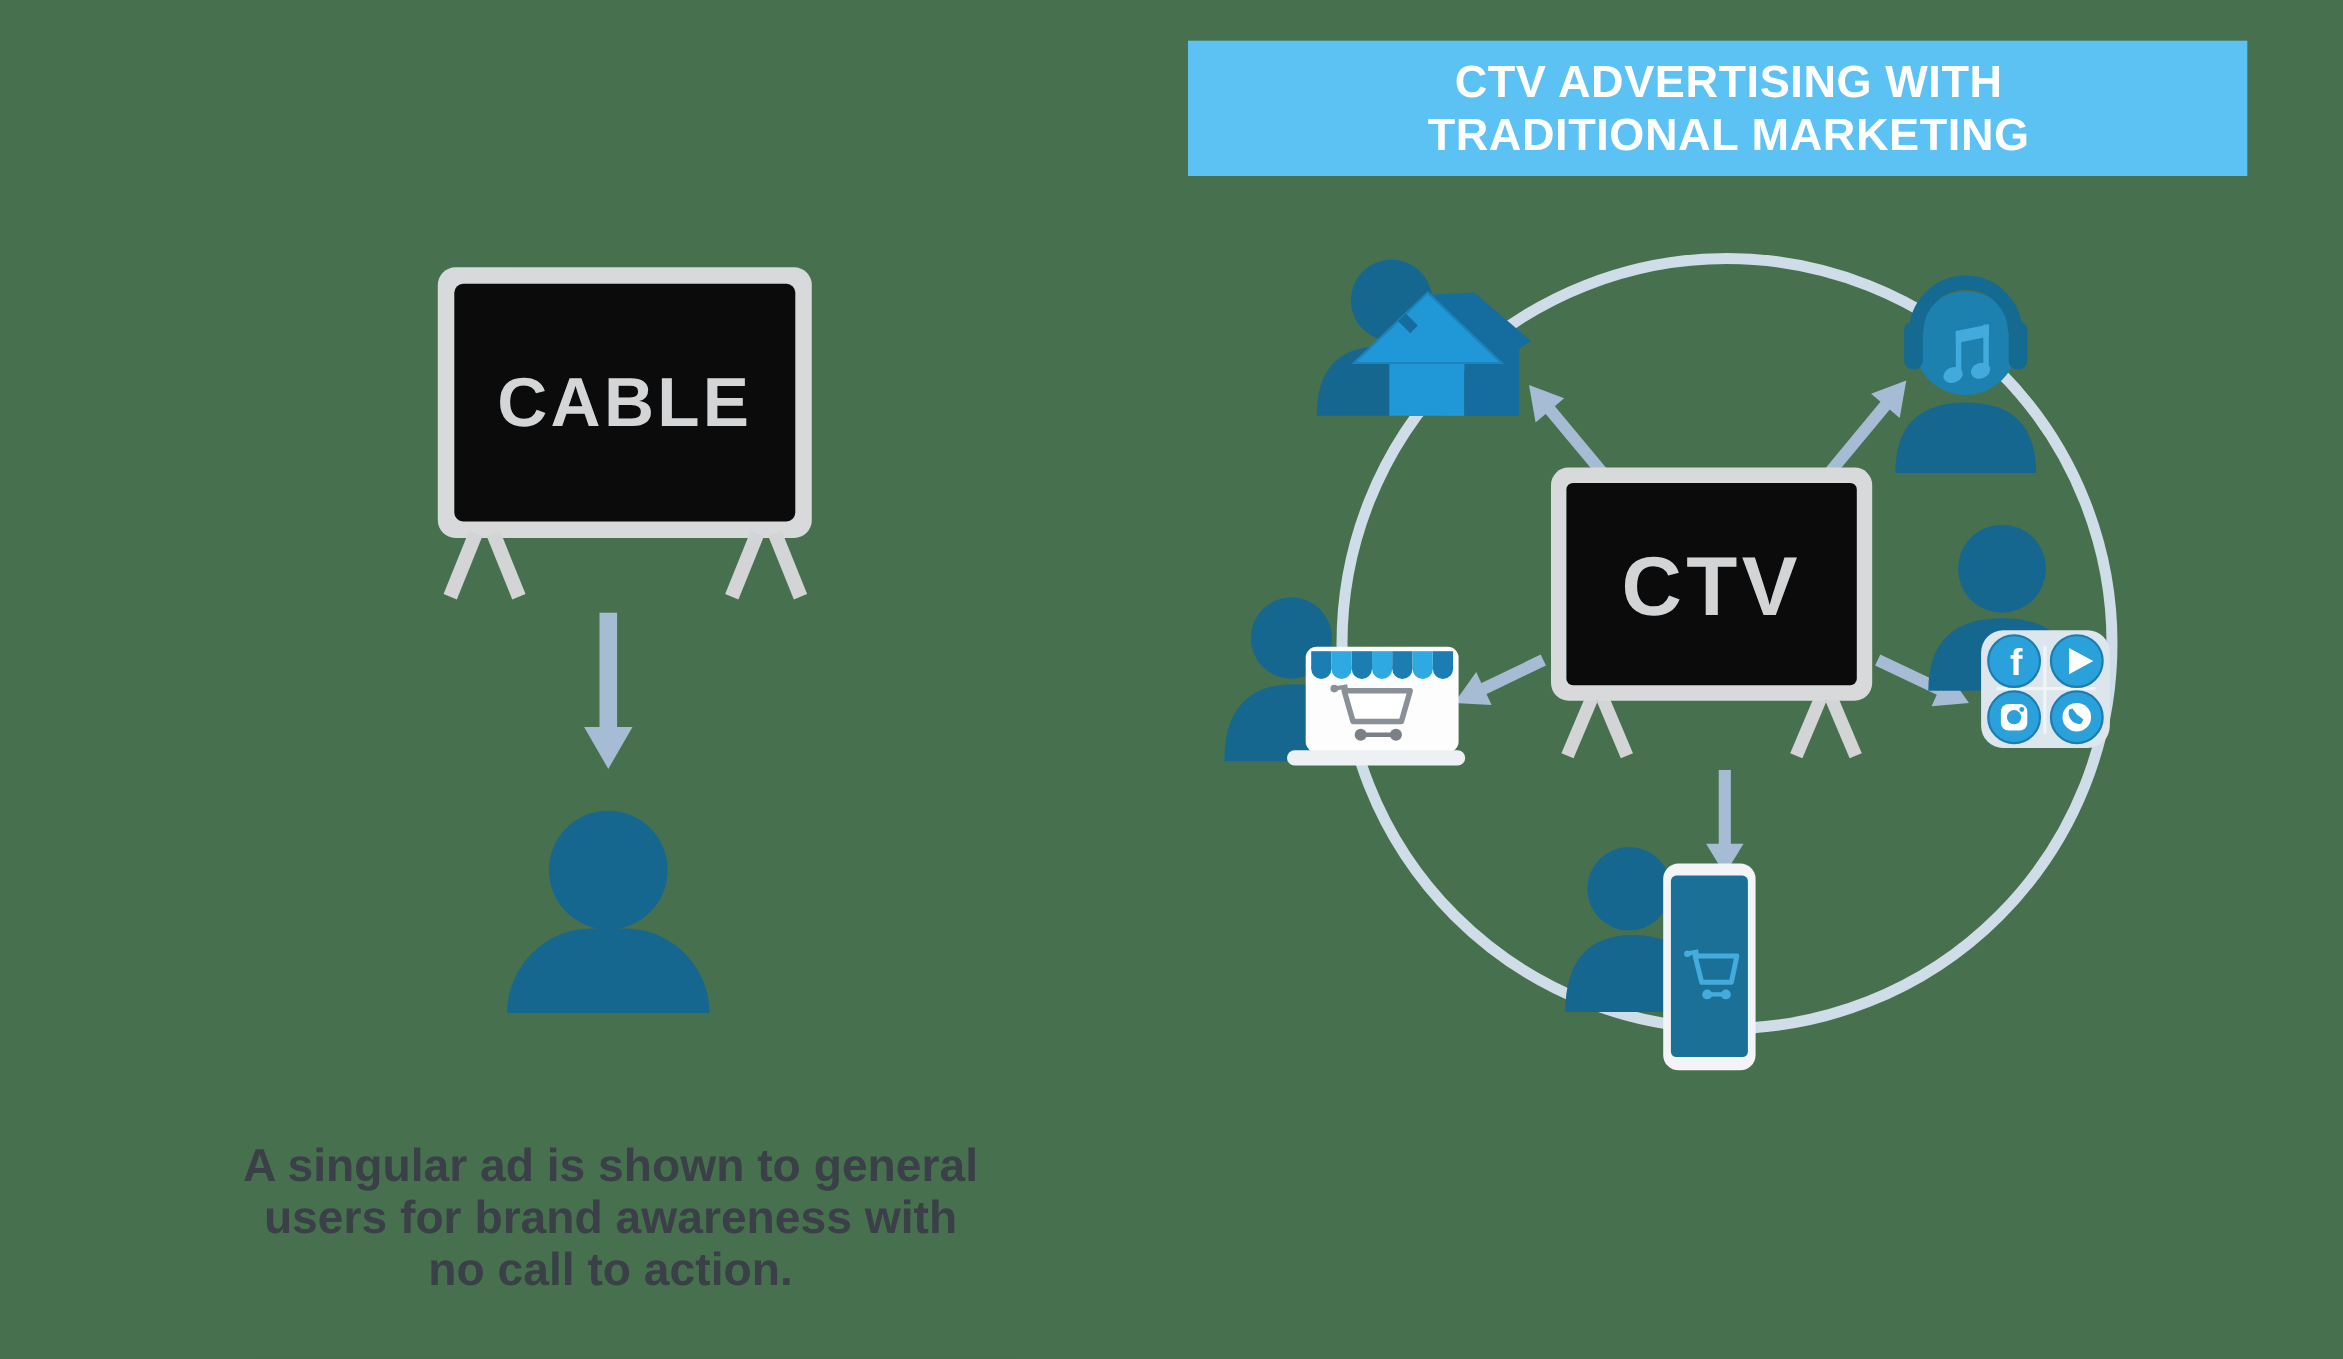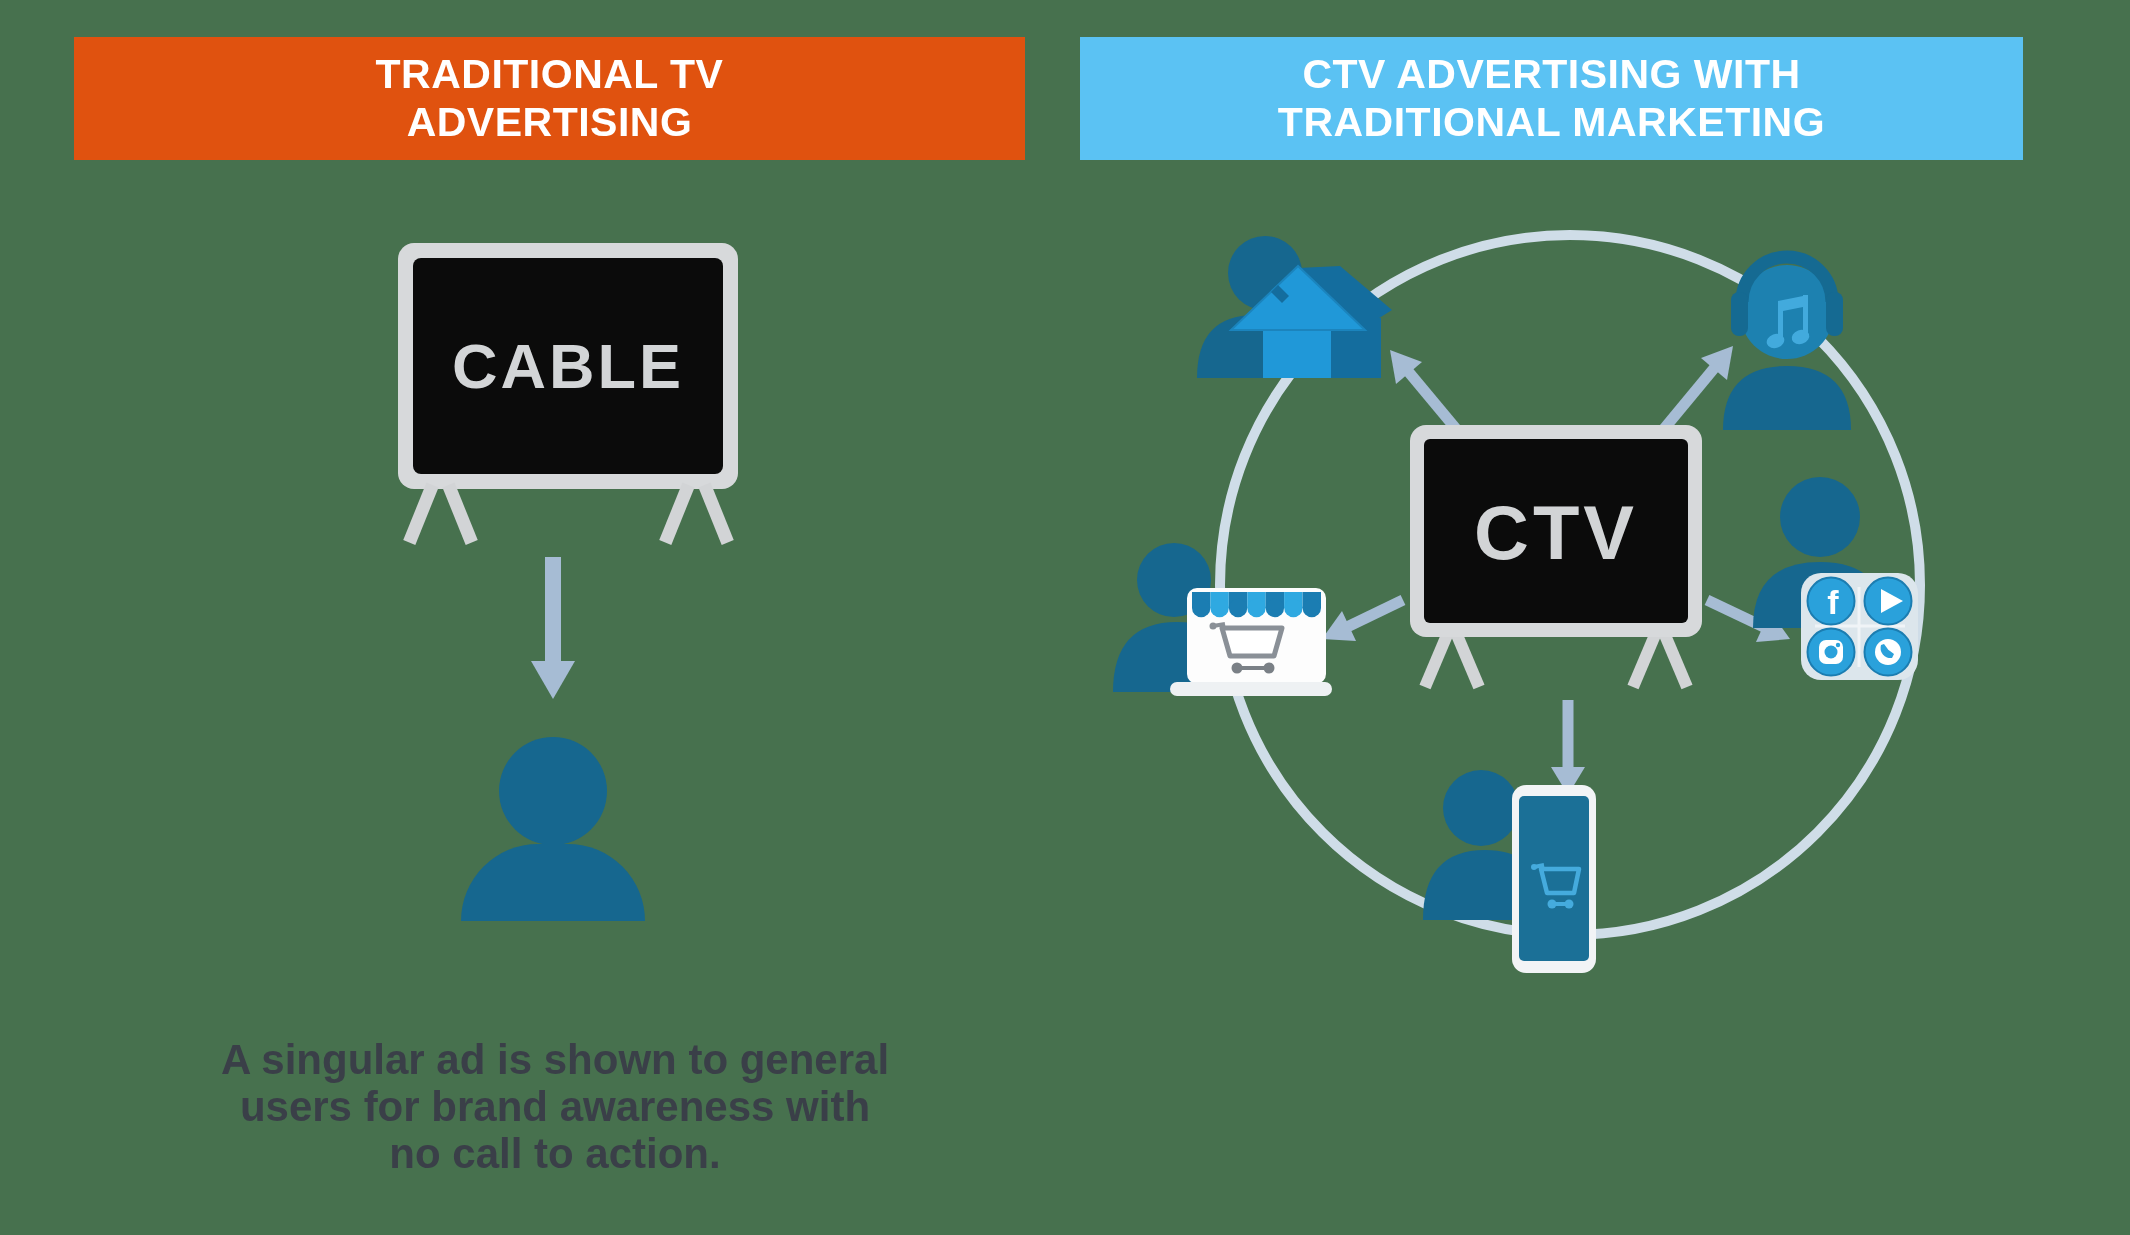--- a/index.html
+++ b/index.html
@@ -4,21 +4,21 @@
 <style>
   html,body{margin:0;padding:0;background:#47714e;}
   .canvas{position:relative;width:2130px;height:1235px;background:#47714e;overflow:hidden;
           font-family:"Liberation Sans","DejaVu Sans",sans-serif;}
 
   
   .banner{position:absolute;top:37px;height:123px;display:flex;flex-direction:column;
           justify-content:center;align-items:center;color:#ffffff;font-weight:800;
           font-size:41px;line-height:1.17;text-align:center;letter-spacing:.5px;}
   .banner-left{left:74px;width:951px;background:#e0520f;}
-  .banner-right{left:1080px;width:943px;background:#5bc2f3;}
+  .banner-right{left:1080px;width:943px;background:#5bc2f3;padding-left:20px;}
 
   
   .tv{position:absolute;left:398px;top:243px;width:340px;height:310px;}
   .tv-frame{position:absolute;left:0;top:0;width:340px;height:246px;background:#d7d9db;border-radius:16px;}
   .tv-screen{position:absolute;left:15px;top:15px;right:15px;bottom:15px;background:#0b0b0b;
              border-radius:8px;display:flex;align-items:center;justify-content:center;}
   .tv-label{color:#d3d5d7;font-weight:800;font-size:63px;letter-spacing:3px;}
   .leg{position:absolute;width:13px;height:62px;background:#d2d4d6;top:242px;transform-origin:top center;}
   .leg-a{transform:rotate(22deg);}
   .leg-b{transform:rotate(-22deg);}
@@ -42,24 +42,20 @@
 
   
   .diagram{position:absolute;left:1085px;top:185px;width:980px;height:800px;}
   svg text{font-family:"Liberation Sans","DejaVu Sans",sans-serif;}
 </style>
 </head>
 <body>
 
 <div class="canvas">
 
-  <div class="banner banner-left">
-    <div>TRADITIONAL TV</div>
-    <div>ADVERTISING</div>
-  </div>
 
   <div class="tv">
     <div class="tv-frame">
       <div class="tv-screen">
         <div class="tv-label">CABLE</div>
       </div>
     </div>
     <div class="leg leg-a" style="left:28px;"></div>
     <div class="leg leg-b" style="left:44px;"></div>
     <div class="leg leg-a" style="left:284px;"></div>

